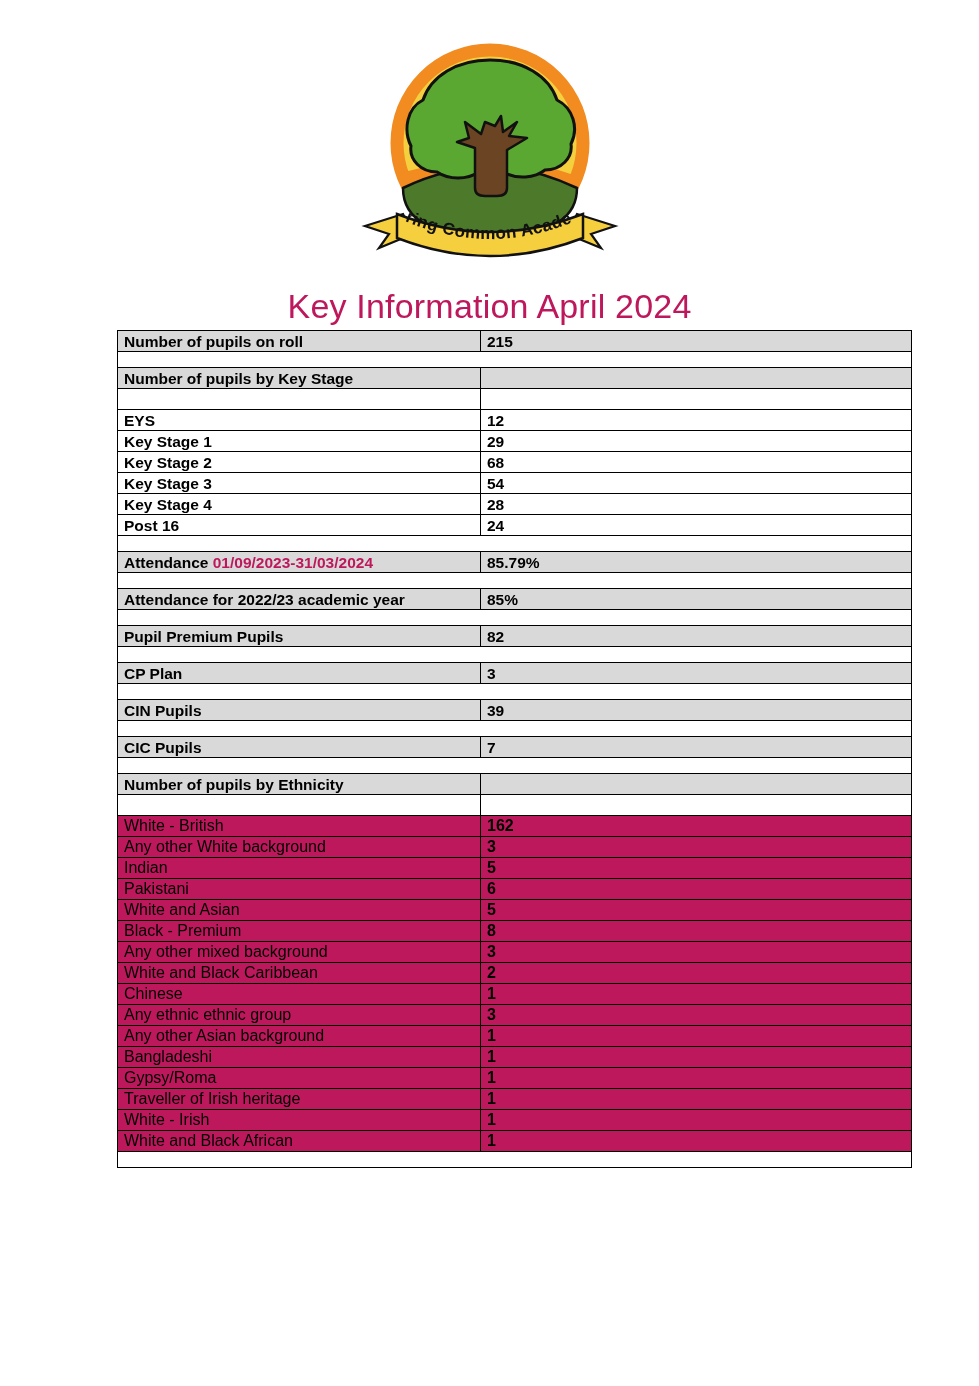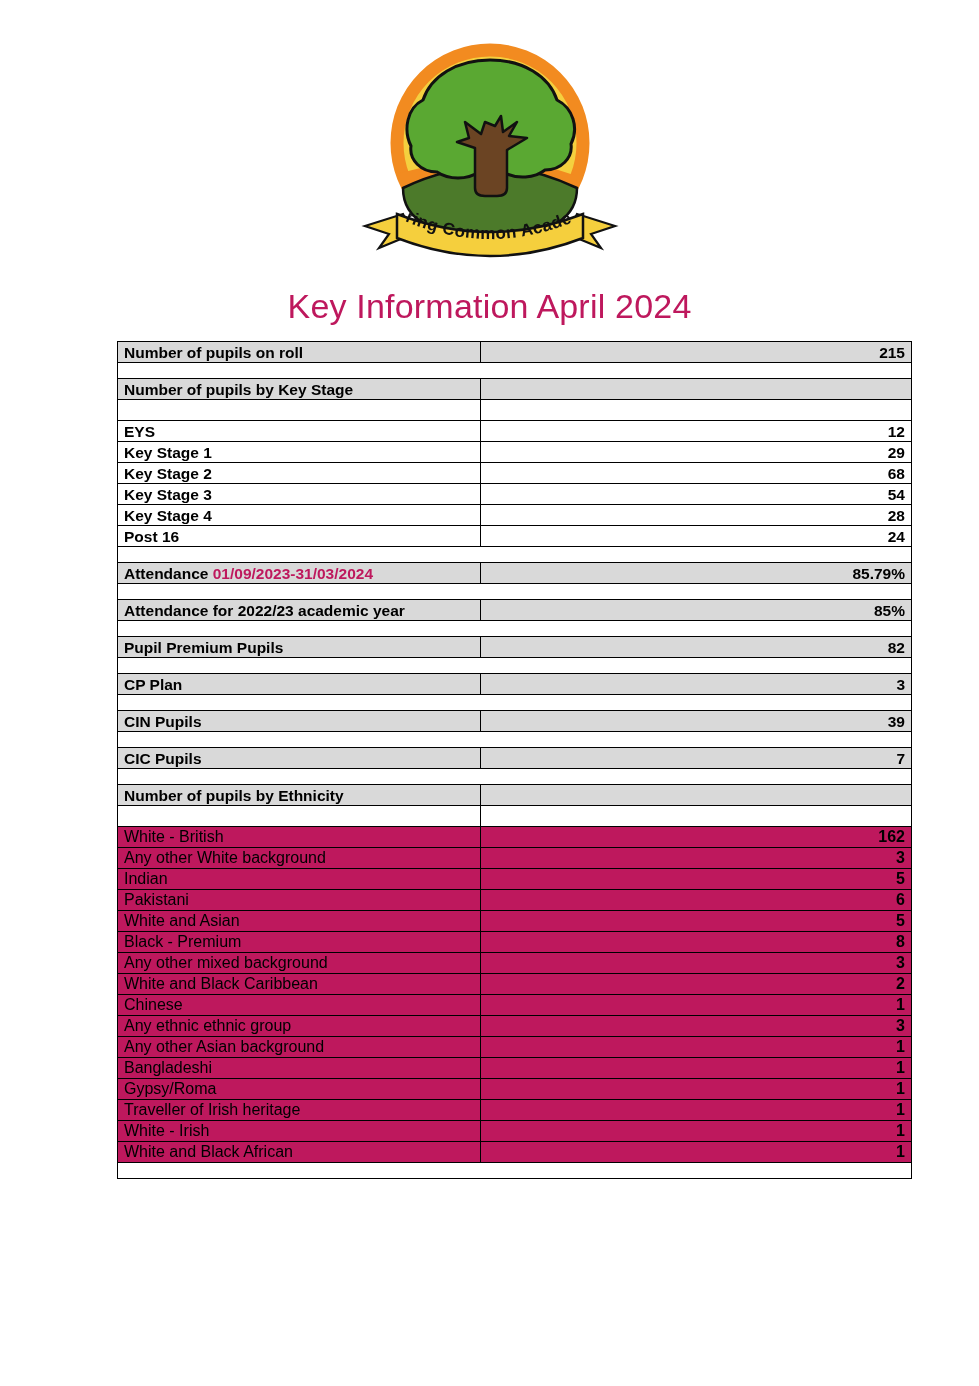--- a/index.html
+++ b/index.html
@@ -34,21 +34,21 @@
     font-size: 34px;
     font-weight: 400;
     color: #be185d;
     letter-spacing: 0.2px;
     margin-top: 10px;
     line-height: 1.1;
   }
 
   
   #table-wrap {
-    margin-top: 16px;
+    margin-top: 5px;
     padding-left: 117px;
     box-sizing: border-box;
   }
   table.kit {
     border-collapse: collapse;
     width: 794px;
     table-layout: fixed;
     border: 1.3px solid #808080;
   }
   table.kit col.c-label { width: 363px; }
@@ -84,21 +84,21 @@
   }
   tr.eth-row td.val { font-weight: bold; }
   tr.spacer-row td {
     background: #ffffff;
     height: 13px;
     border-left: 1.3px solid #000000;
     border-right: 1.3px solid #000000;
     border-top: 1.3px solid #000000;
     border-bottom: 1.3px solid #000000;
   }
-  td.val { text-align: right; }
+  td.val { }
   td.lbl { text-align: left; }
 
   .red { color: #be185d; }
 </style>
 </head>
 <body>
 
 <div id="logo-block">
   <svg id="logo-svg" width="290" height="240" viewBox="0 0 290 240">
 

